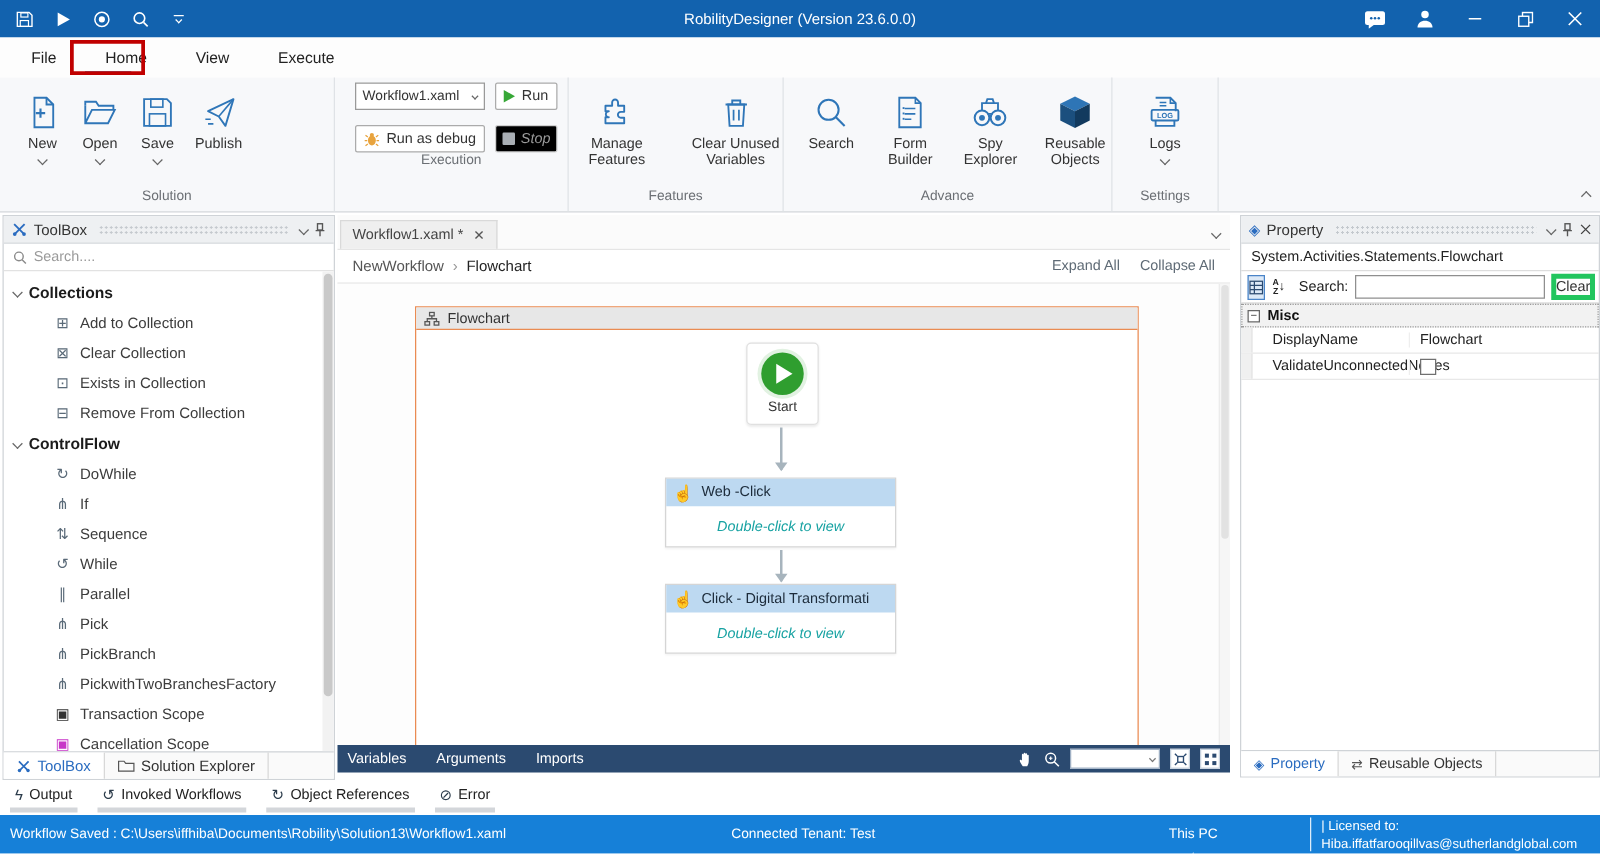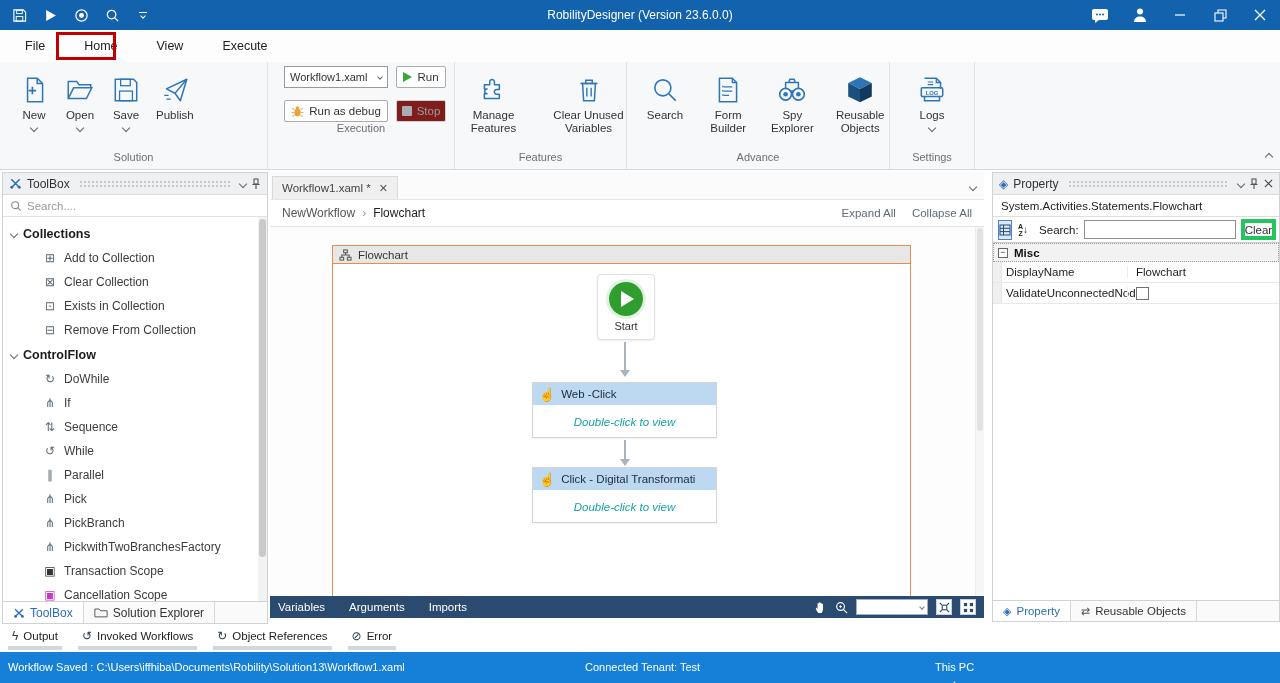--- a/index.html
+++ b/index.html
@@ -30,21 +30,21 @@
   .ribbon { left:0; top:62px; width:1280px; height:108px; background:#f7f8fa; border-bottom:1px solid #d5d8db; display:flex; }
   .rgroup { height:100%; display:flex; flex-direction:column; border-right:1px solid #dfe2e6; position:relative; }
   .rgroup-content { flex:1; display:flex; align-items:flex-start; padding-top:12px; }
   .rgroup-label { height:18px; text-align:center; font-size:11px; color:#6b6f74; }
   .rbtn { display:flex; flex-direction:column; align-items:center; gap:3px; cursor:pointer; }
   .rbtn .lbl { font-size:11.5px; color:#333; text-align:center; line-height:1.15; }
   .ric { width:32px; height:32px; display:flex; align-items:center; justify-content:center; }
   .exec-grid { display:grid; grid-template-columns:104px 50px; grid-auto-rows:22px; gap:12px 8px; padding:4px 0 0 16px; }
   .combo { background:#fff; border:1px solid #999; display:flex; align-items:center; font-size:11px; padding:0 5px; justify-content:space-between; cursor:pointer; }
   .btn { background:#fff; border:1px solid #ababab; border-radius:2px; display:flex; align-items:center; justify-content:center; gap:5px; font-size:11.5px; cursor:pointer; }
-  .btn.disabled { background:#7f1d1d; border-color:#d0d0d0; color:#9b9b9b; cursor:default; }
+  .btn.disabled { background:#000000; border-color:#d0d0d0; color:#9b9b9b; cursor:default;font-style:italic; }
   .play-tri { width:0; height:0; border-left:9px solid #37a837; border-top:5.5px solid transparent; border-bottom:5.5px solid transparent; }
   .stop-sq { width:10px; height:10px; background:#a9aeb4; border-radius:1px; }
   .ribbon-collapse { position:absolute; right:8px; bottom:6px; cursor:pointer; }
 
   
   .leftpanel { left:2px; top:172px; width:266px; height:452px; border:1px solid #cfd3d7; background:#fff; display:flex; flex-direction:column; }
   .panel-head { height:22px; background:#eef0f2; display:flex; align-items:center; gap:5px; padding:0 6px; border-bottom:1px solid #d8dbde; }
   .panel-head .title { font-size:12px; color:#333; }
   .dots { flex:1; height:8px; background-image:radial-gradient(#c4c9ce 1px, transparent 1px); background-size:4px 4px; margin:0 4px; }
   .pin-ic { cursor:pointer; }
@@ -104,21 +104,21 @@
   .az { font-size:7px; line-height:1; color:#222; display:flex; flex-direction:column; align-items:center; font-weight:bold; }
   .pt-sep { width:1px; height:16px; background:#d0d0d0; }
   .ptoolbar .slabel { font-size:11.5px; color:#222; }
   .psearch { flex:1; height:19px; border:1px solid #8f8f8f; background:#fff; outline:none; font-family:inherit; font-size:11px; padding:0 4px; }
   .clearbtn { width:46px; height:21px; background:#fdfdfd; border:4px solid #22c55e; font-size:11.5px; display:flex; align-items:center; justify-content:center; cursor:pointer; }
   .misc-head { height:19px; background:#f2f2f2; border:1px dotted #9a9a9a; display:flex; align-items:center; gap:6px; padding:0 4px; }
   .expbox { width:10px; height:10px; border:1px solid #666; background:#fff; display:flex; align-items:center; justify-content:center; font-size:9px; line-height:1; color:#333; cursor:pointer; }
   .misc-head .t { font-weight:bold; font-size:11.5px; color:#111; }
   .prow { height:21px; display:flex; align-items:center; border-bottom:1px solid #e8e8e8; }
   .prow .gutter { width:9px; height:100%; background:#f0f0f0; border-right:1px solid #e4e4e4; }
-  .prow .pname { width:125px; padding-left:4px; font-size:11.5px; color:#222; }
+  .prow .pname { width:125px; padding-left:16px; font-size:11.5px; color:#222; }
   .prow .pval { flex:1; padding-left:8px; font-size:11.5px; color:#222; border-left:1px solid #eee; display:flex; align-items:center; }
   .cbox { width:13px; height:13px; border:1px solid #707070; background:#fff; cursor:pointer; }
   .rp-fill { flex:1; }
   .rp-tabs { height:21px; border-top:1px solid #cfd3d7; display:flex; background:#fafafa; }
   .rp-tab { display:flex; align-items:center; gap:5px; padding:0 10px; font-size:11.5px; border-right:1px solid #d8d8d8; cursor:pointer; color:#333; }
   .rp-tab.sel { background:#fff; color:#2a6cc0; }
   .gly { font-size:12px; }
 
   
   .bottomtabs { left:0; top:626px; width:1280px; height:26px; background:#fff; display:flex; align-items:flex-start; padding:3px 0 0 8px; gap:16px; }
@@ -670,15 +670,19 @@
       </span>
   </div>
 
   <div class="abs statusbar">
     <span class="st-left">Workflow Saved : C:\Users\iffhiba\Documents\Robility\Solution13\Workflow1.xaml</span>
     <span class="st-tenant">Connected Tenant: Test</span>
     <span class="st-pc">
       <span>This PC</span>
       <span style="font-size:8px;">▲</span>
     </span>
+    <span class="st-lic">
+      <span>| Licensed to:</span><br>
+      <span>Hiba.iffatfarooqillvas@sutherlandglobal.com</span>
+    </span>
   </div>
 
 </div>
 
 </body></html>

